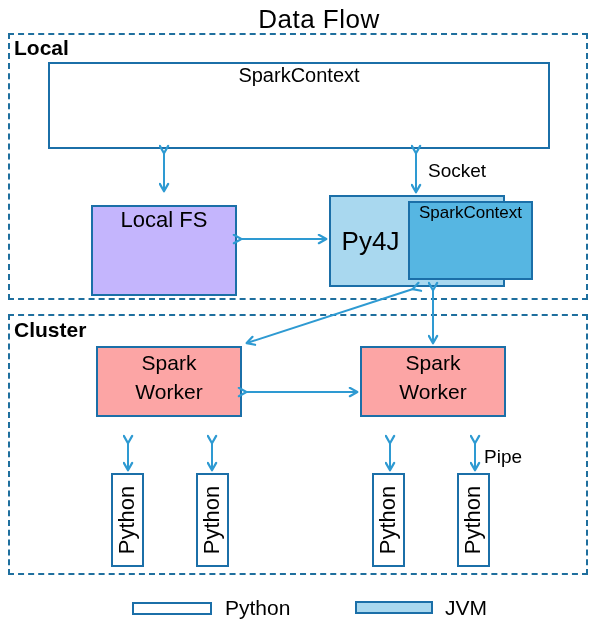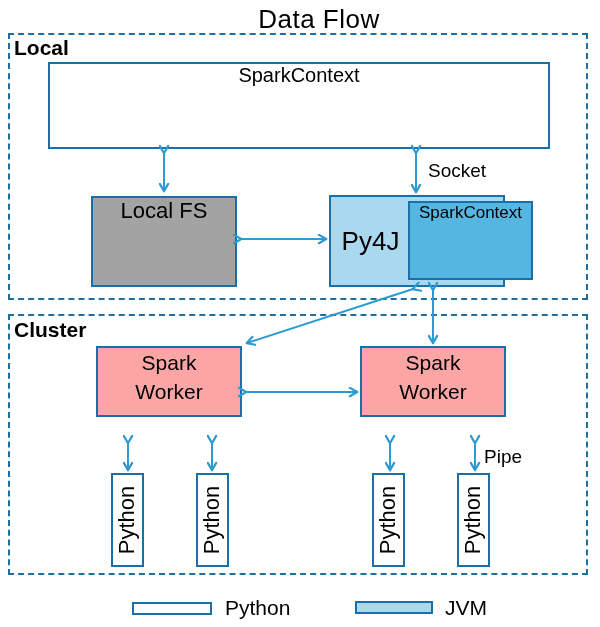--- a/index.html
+++ b/index.html
@@ -20,21 +20,21 @@
 
   .section-label { font-size:21px; font-weight:700; }
   #local-label   { left:14px; top:36px; }
   #cluster-label { left:14px; top:318px; }
 
   .node {
     border:2px solid #1b6fa8; display:flex; align-items:flex-start; justify-content:center;
     text-align:center;
   }
   #spark-context-main { left:48px; top:62px; width:502px; height:87px; background:#ffffff; font-size:20px; }
-  #local-fs   { left:91px;  top:196px; width:146px; height:91px; background:#a3a3a3; font-size:22px; }
+  #local-fs   { left:91px;  top:205px; width:146px; height:91px; background:#c4b5fd; font-size:22px; }
   #py4j       { left:329px; top:195px; width:176px; height:92px; background:#a9d8ef; }
   #py4j-label { left:0; top:0; width:79px; height:88px; display:flex; align-items:center; justify-content:center; font-size:26px; }
   #py4j-inner { left:77px; top:4px; width:125px; height:79px; background:#56b6e2; border:2px solid #1b6fa8; font-size:17px; }
   .worker { top:346px; width:146px; height:71px; background:#fca5a5; font-size:21px; line-height:1.4; }
   #spark-worker-left  { left:96px; }
   #spark-worker-right { left:360px; }
   .worker span { width:85px; }
 
   .python-box {
     top:473px; width:33px; height:94px; background:#ffffff;

